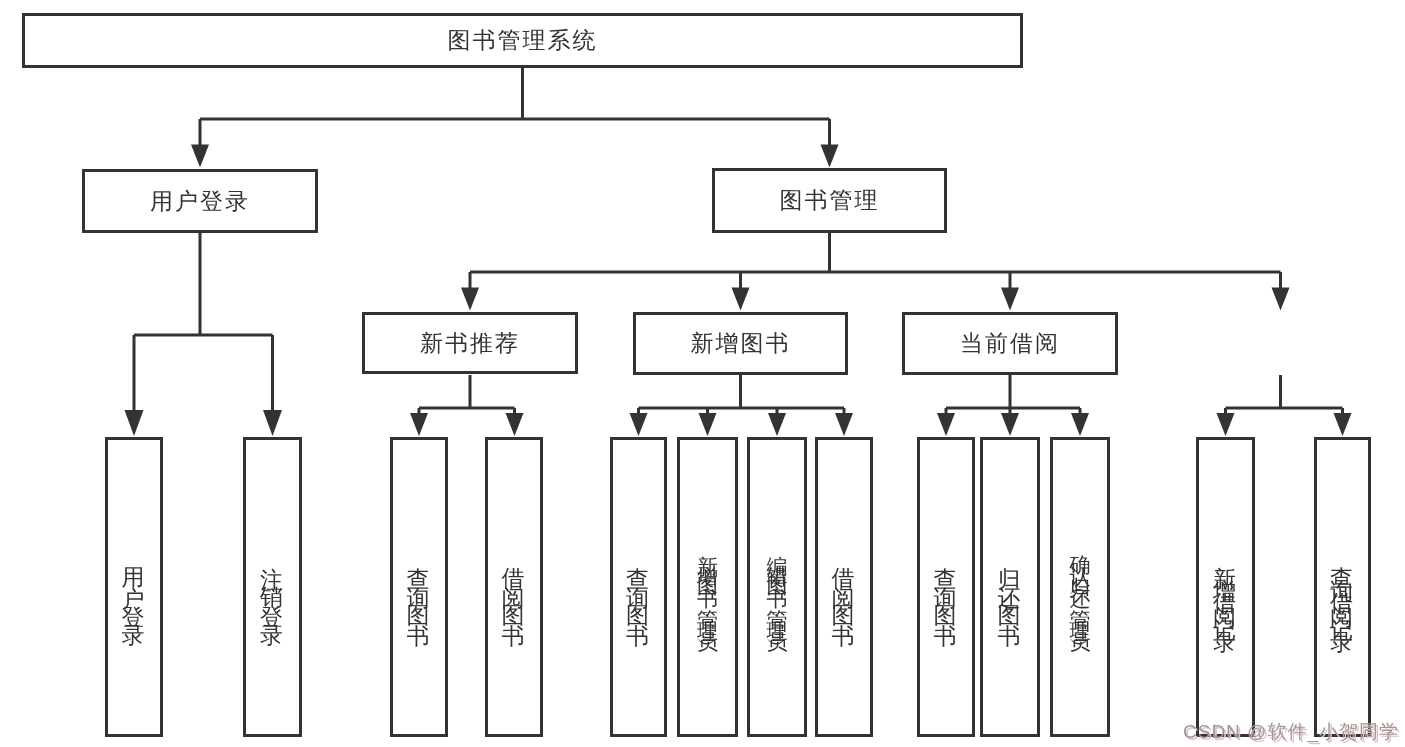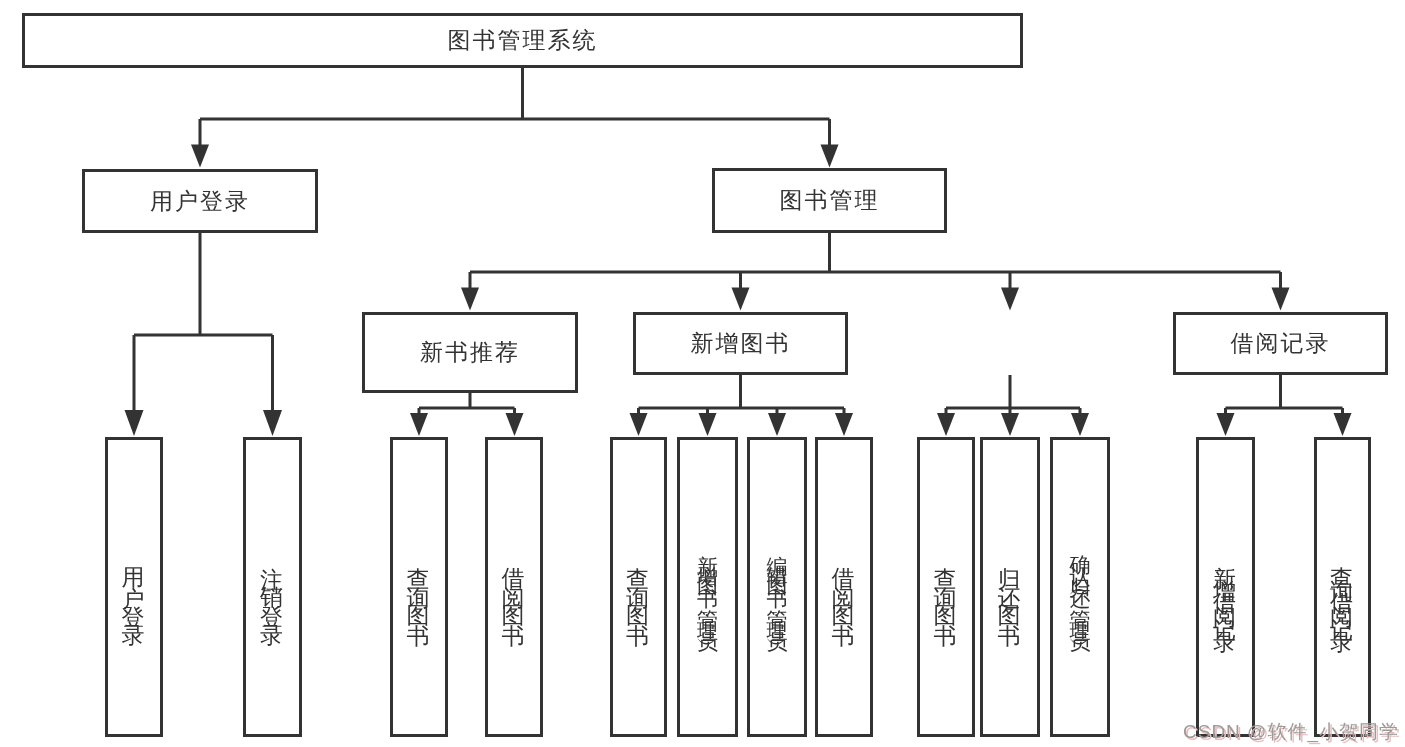--- a/index.html
+++ b/index.html
@@ -102,28 +102,28 @@
     <span class="hlabel">图书管理系统</span>
   </div>
 
   <div class="box" style="left:82px;top:169px;width:236px;height:64px">
     <span class="hlabel">用户登录</span>
   </div>
   <div class="box" style="left:712px;top:168px;width:235px;height:65px">
     <span class="hlabel">图书管理</span>
   </div>
 
-  <div class="box" style="left:362px;top:312px;width:216px;height:81px">
+  <div class="box" style="left:362px;top:312px;width:216px;height:62px">
     <span class="hlabel">新书推荐</span>
   </div>
   <div class="box" style="left:633px;top:312px;width:215px;height:63px">
     <span class="hlabel">新增图书</span>
   </div>
-  <div class="box" style="left:1173px;top:312px;width:215px;height:63px">
-    <span class="hlabel">借阅记录</span>
+  <div class="box" style="left:902px;top:312px;width:216px;height:63px">
+    <span class="hlabel">当前借阅</span>
   </div>
 
   <div class="box" style="left:105px;top:437px;width:58px;height:300px">
     <span class="vtext v4">用户登录</span>
   </div>
   <div class="box" style="left:243px;top:437px;width:59px;height:300px">
     <span class="vtext v4">注销登录</span>
   </div>
 
   <div class="box" style="left:390px;top:437px;width:58px;height:300px">

